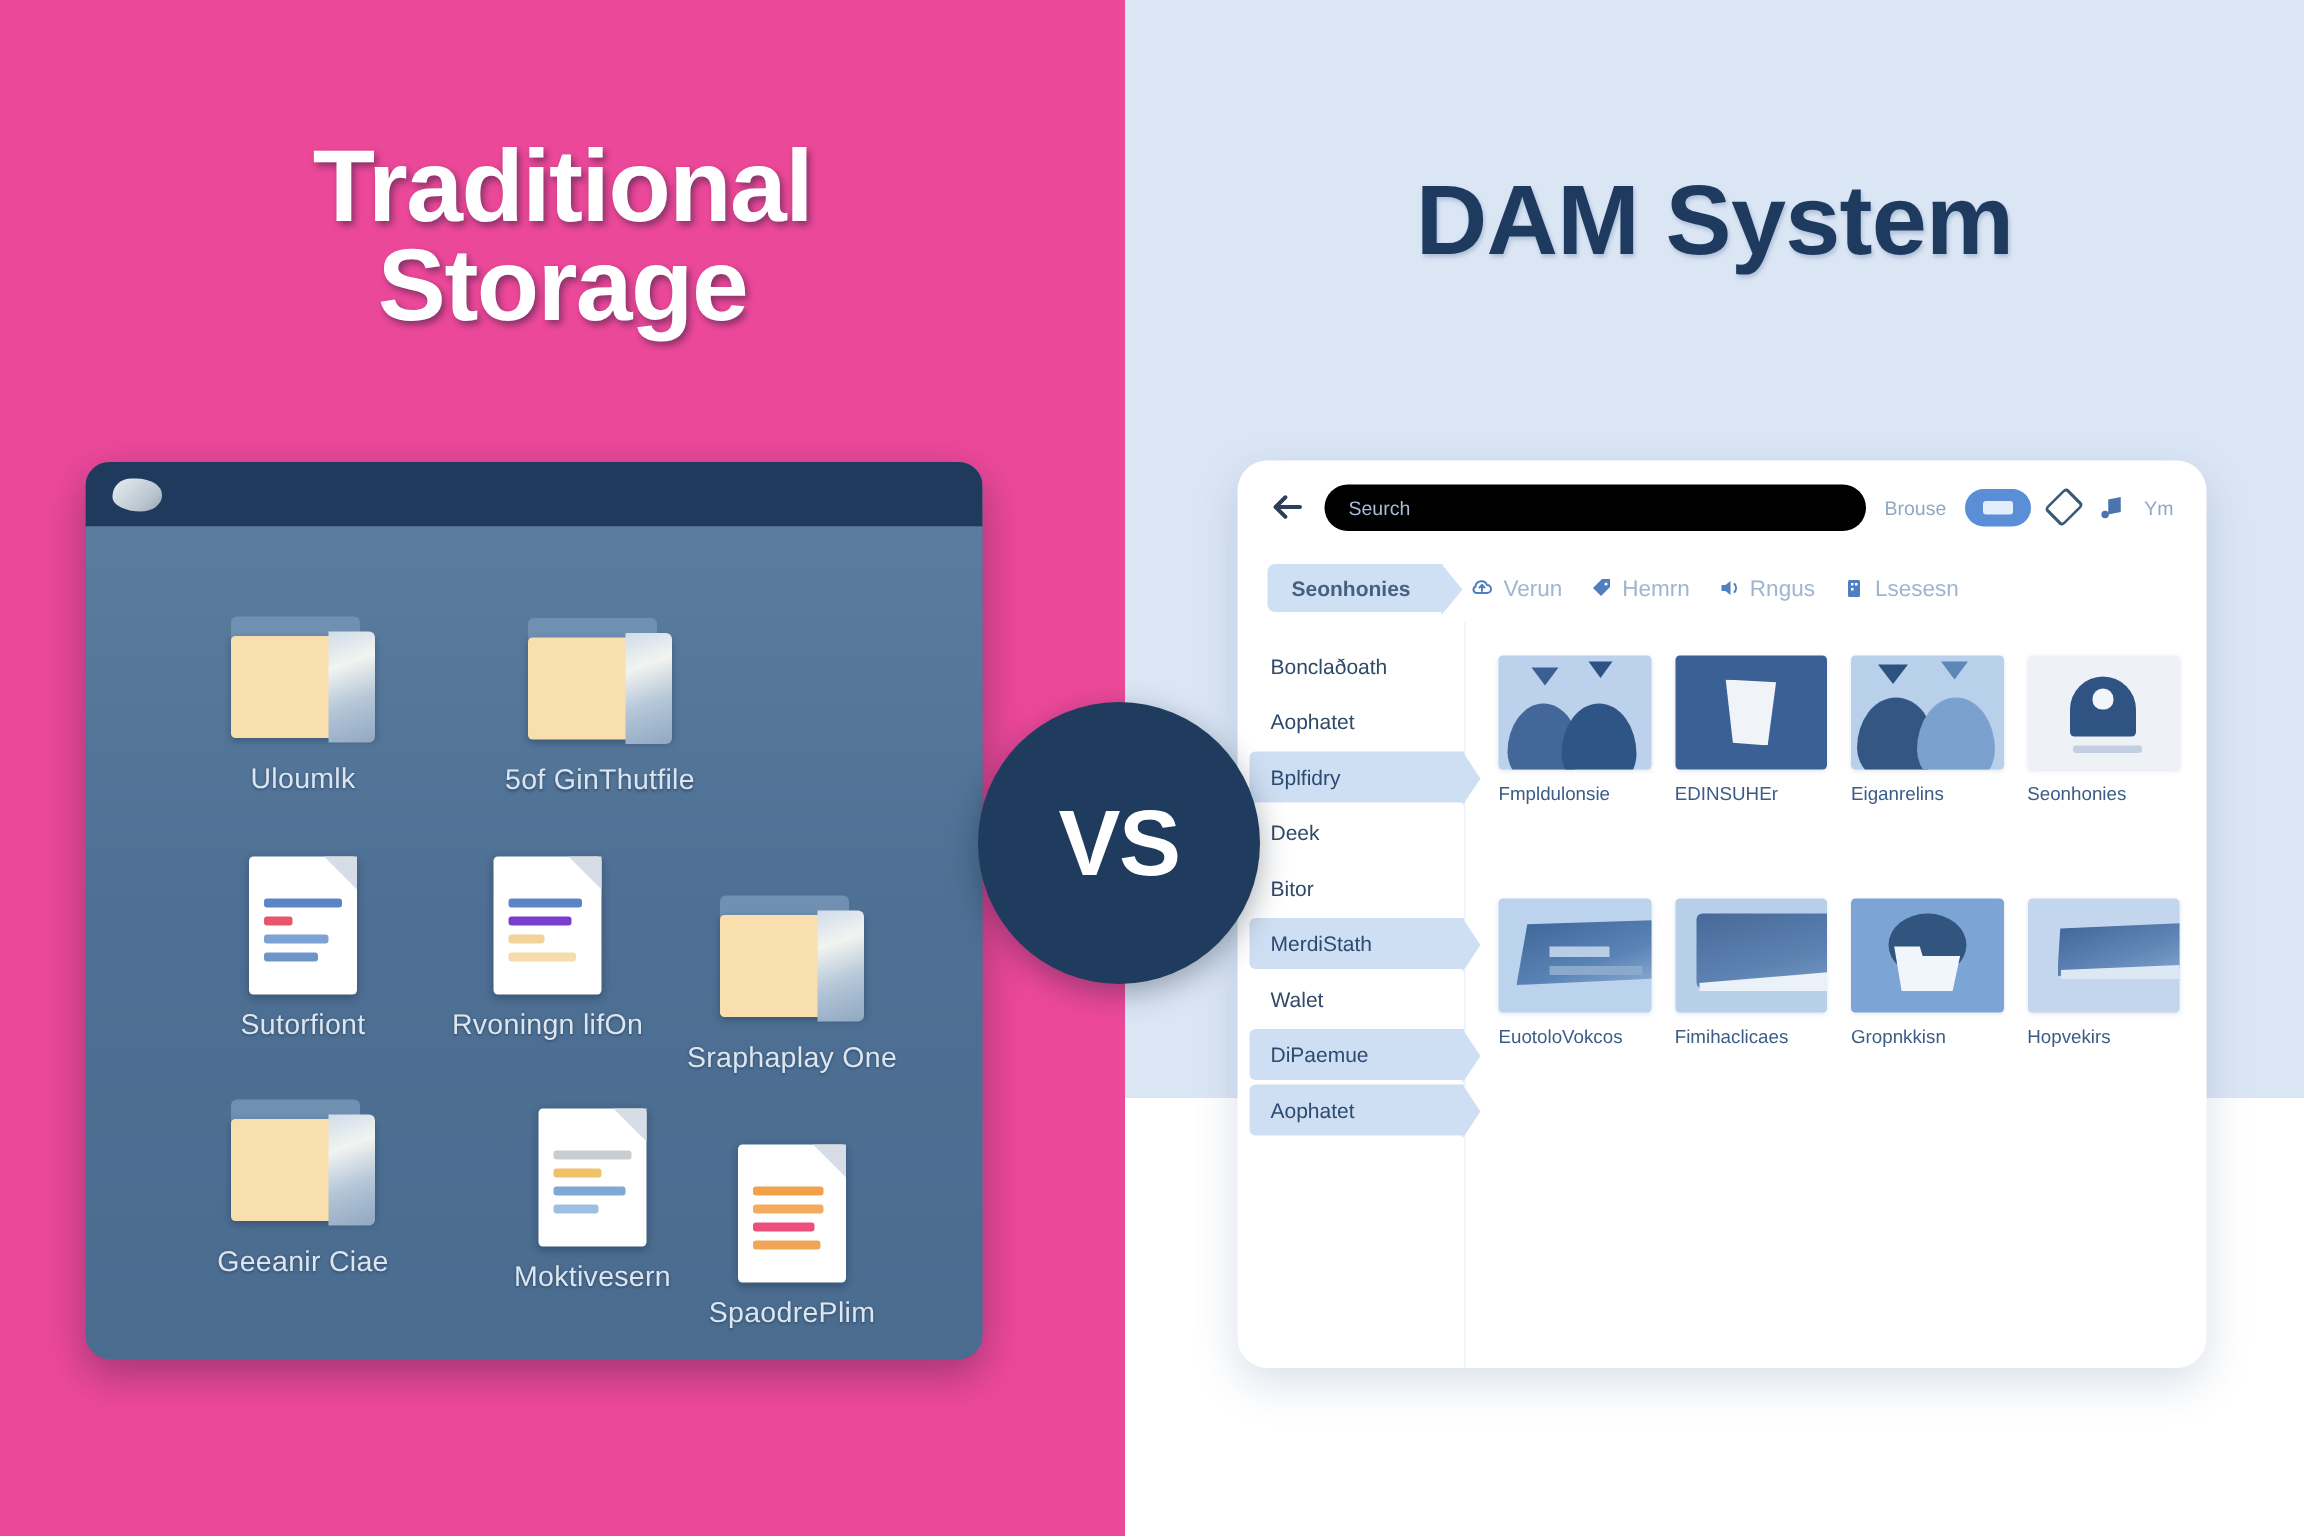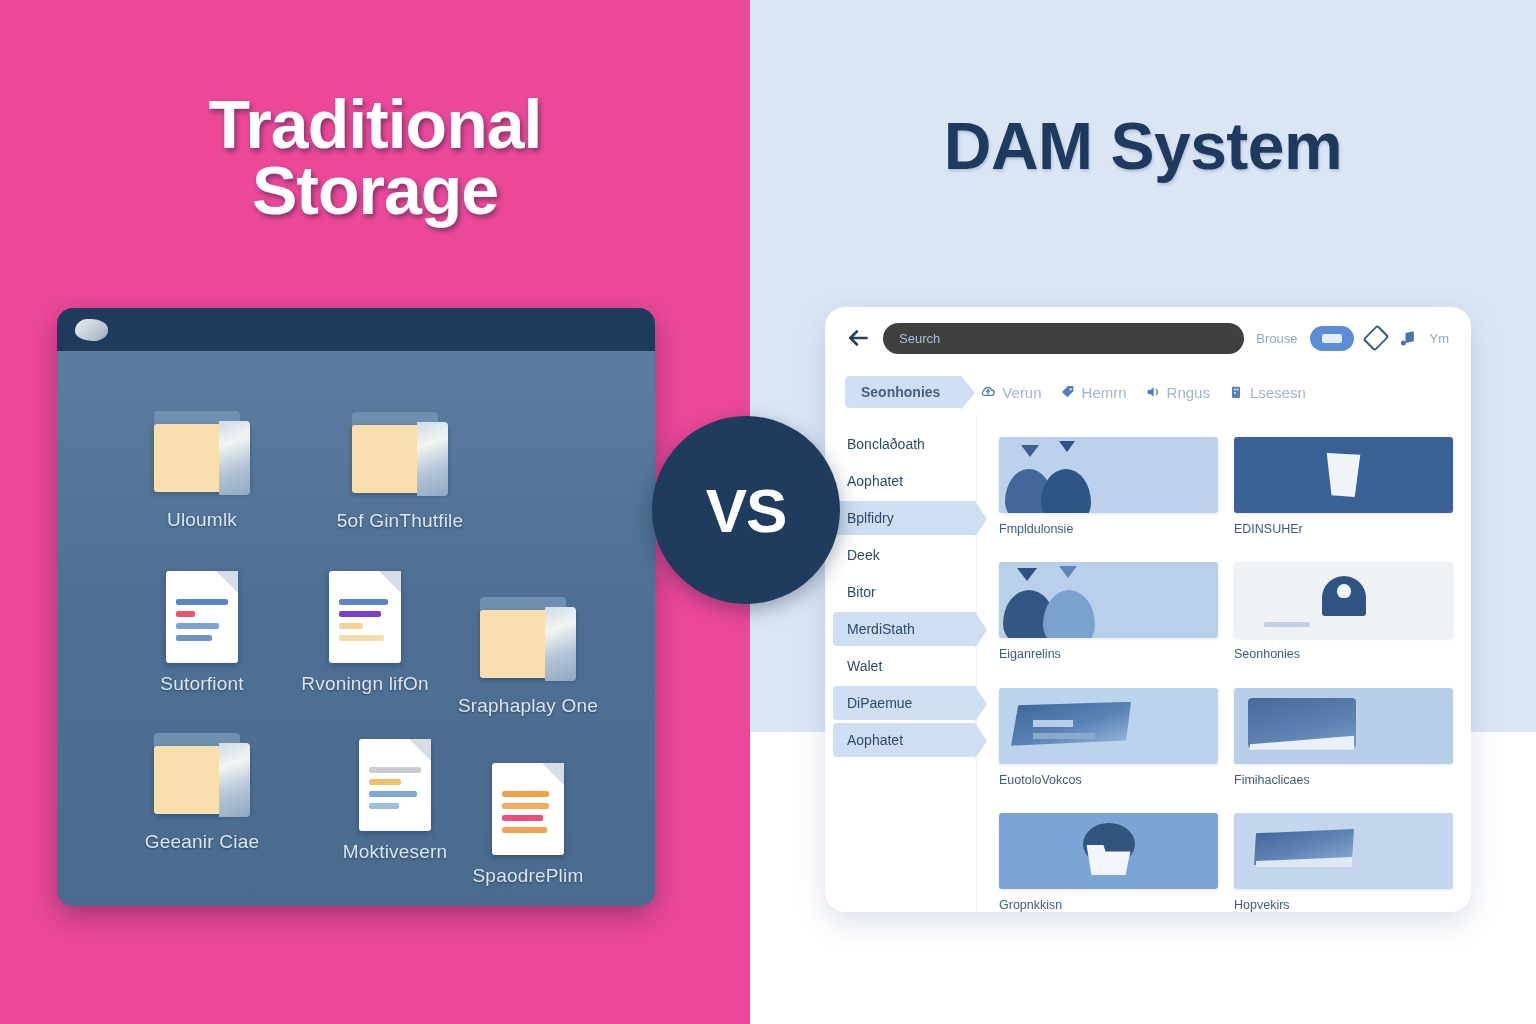--- a/index.html
+++ b/index.html
@@ -170,21 +170,21 @@
     gap: 12px;
   }
   .back-arrow {
     width: 26px; height: 26px;
     flex: 0 0 auto;
     color: #2a3f5a;
   }
   .search-box {
     flex: 1 1 auto;
     height: 31px;
-    background: #404040;
+    background: #000000;
     border-radius: 16px;
     display: flex;
     align-items: center;
     padding: 0 16px;
   }
   .search-box .ph {
     color: #aabdd8;
     font-size: 13px;
     filter: blur(0.5px);
   }
@@ -289,21 +289,21 @@
     right: -11px; top: 0;
     border-left: 12px solid #cfdff3;
     border-top: 18px solid transparent;
     border-bottom: 18px solid transparent;
   }
 
   .dam-grid {
     flex: 1 1 auto;
     padding: 22px 18px 0 22px;
     display: grid;
-    grid-template-columns: repeat(2, 1fr);
+    grid-template-columns: repeat(4, 1fr);
     grid-template-rows: repeat(3, 1fr);
     gap: 10px 16px;
   }
   .asset { display: flex; flex-direction: column; }
   .thumb {
     height: 76px;
     border-radius: 3px;
     position: relative;
     overflow: hidden;
     box-shadow: 0 1px 3px rgba(70,100,145,0.16);
@@ -318,21 +318,21 @@
     overflow: hidden;
   }
   .blob-a, .blob-b {
     position: absolute;
     border-radius: 50% 50% 48% 52% / 58% 58% 42% 42%;
   }
 
   
   .vs-badge {
     position: absolute;
-    left: 652px; top: 416px;
+    left: 652px; top: 468px;
     width: 188px; height: 188px;
     border-radius: 50%;
     background: #1f3b5e;
     color: #ffffff;
     font-size: 62px;
     font-weight: bold;
     display: flex;
     align-items: center;
     justify-content: center;
     letter-spacing: -1px;

